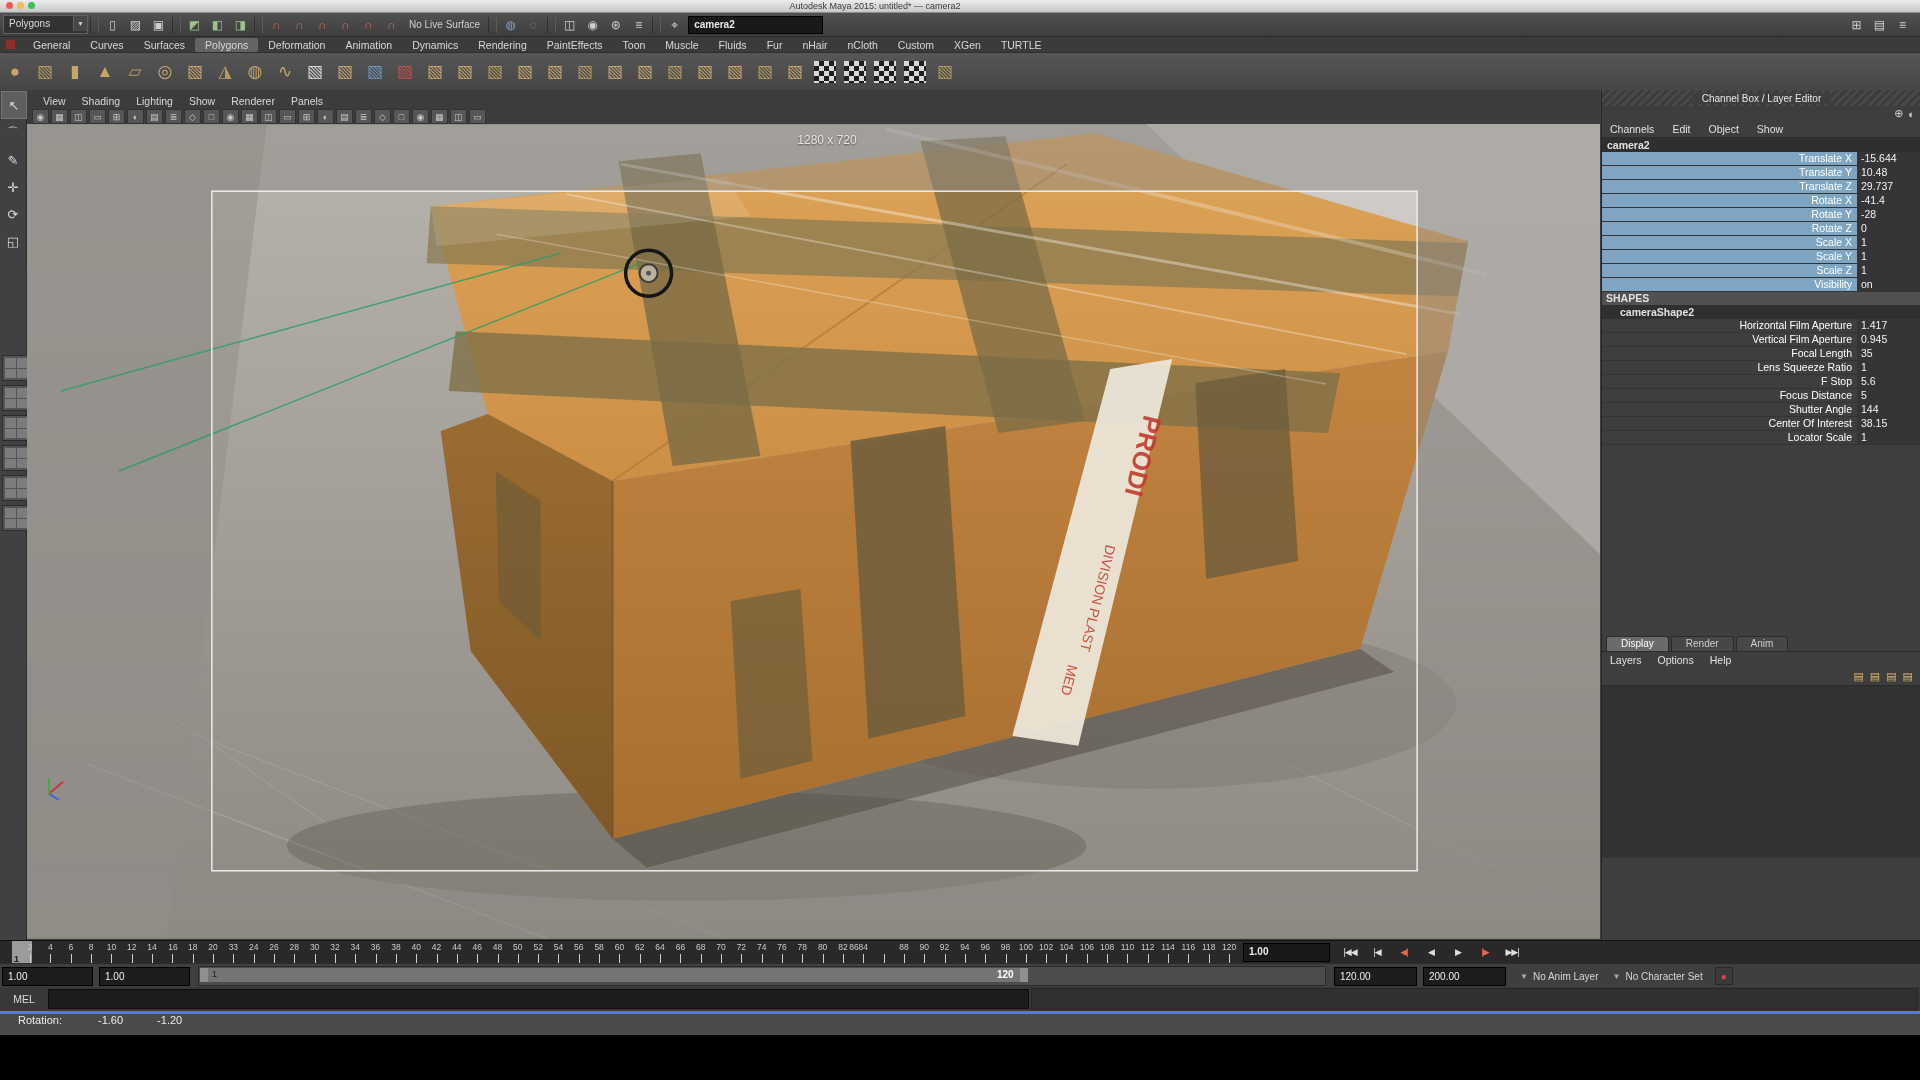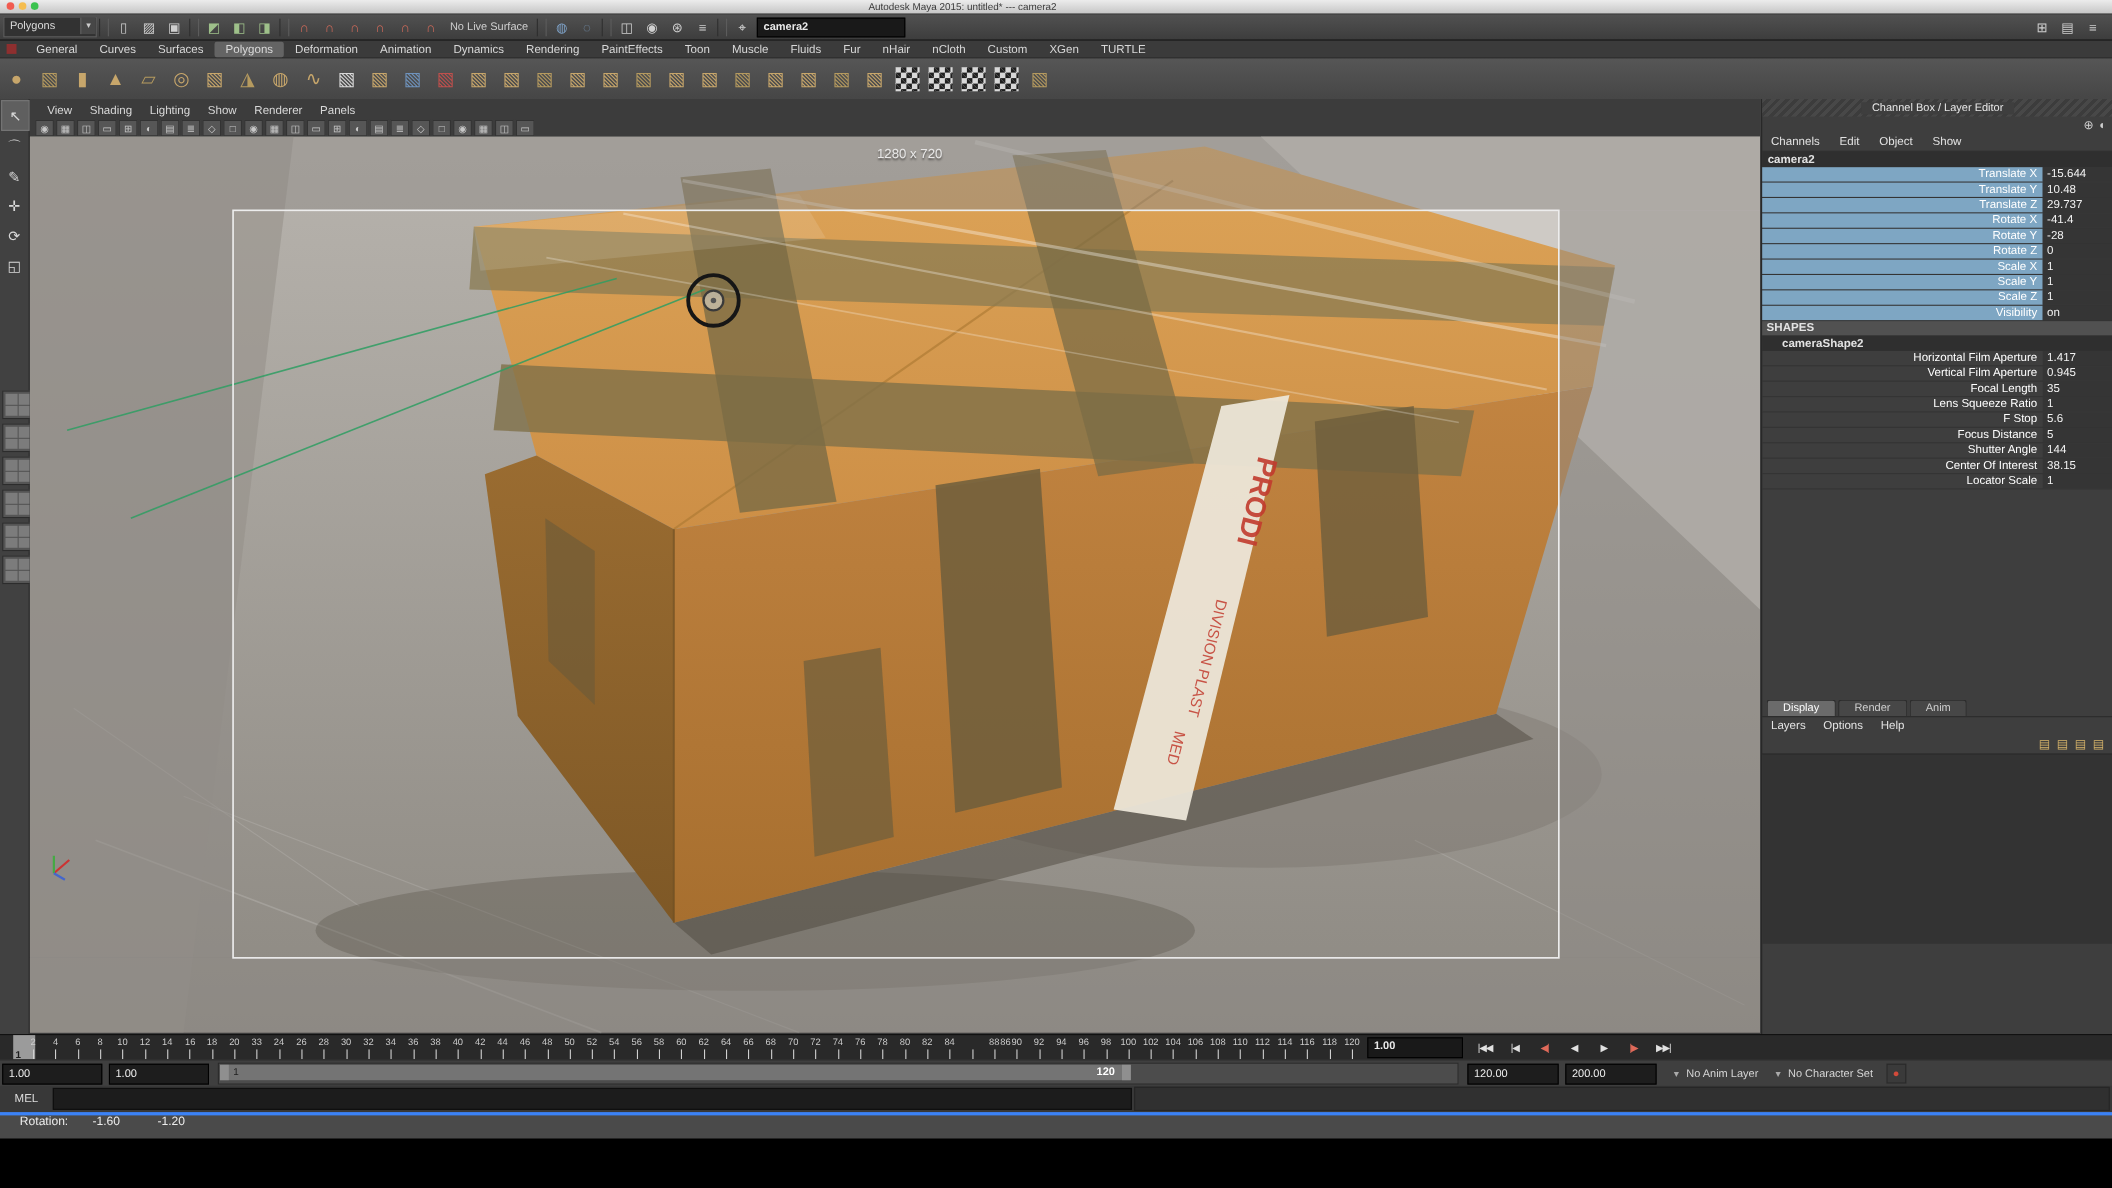--- a/index.html
+++ b/index.html
@@ -116,21 +116,21 @@
     color:#d24a3a;font-size:10px;display:flex;align-items:center;justify-content:center;}
   
   #mel-row{left:0;top:987px;width:1920px;height:24px;background:#383838;display:flex;align-items:center;}
   #mel-label{width:48px;text-align:center;font-size:10.5px;color:#dcdcdc;}
   #mel-input{width:975px;height:18px;background:#1c1c1c;border:1px solid #0e0e0e;color:#ddd;
     font-size:10px;line-height:18px;padding-left:4px;}
   #mel-rest{flex:1;height:20px;background:#303030;margin:0 2px;border:1px solid #262626;}
   #help-row{left:0;top:1011px;width:1920px;height:24px;background:#4a4a4a;display:flex;
     align-items:flex-start;font-size:11px;color:#ececec;border-top:3px solid #3b82f6;}
   #help-row .lbl{margin-left:18px;}
-  #help-row .v1{margin-left:22px;} #help-row .v2{margin-left:34px;}
+  #help-row .v1{margin-left:36px;} #help-row .v2{margin-left:34px;}
   #bottomblack{left:0;top:1035px;width:1920px;height:45px;background:#000;}
 </style>
 </head>
 <body>
 
 <div class="abs" id="titlebar">
   <span class="tl" style="left:6px;background:#f15b50;"></span>
   <span class="tl" style="left:17px;background:#f5bd4f;"></span>
   <span class="tl" style="left:28px;background:#3bc24e;"></span>
   <span class="title">Autodesk Maya 2015: untitled*   ---   camera2</span>
@@ -620,21 +620,21 @@
       <span class="tick-label" style="left: 770px;">76</span>
       <span class="tick" style="left: 770px;"></span>
       <span class="tick-label" style="left: 790.32px;">78</span>
       <span class="tick" style="left: 790.32px;"></span>
       <span class="tick-label" style="left: 810.64px;">80</span>
       <span class="tick" style="left: 810.64px;"></span>
       <span class="tick-label" style="left: 830.96px;">82</span>
       <span class="tick" style="left: 830.96px;"></span>
       <span class="tick-label" style="left: 851.28px;">84</span>
       <span class="tick" style="left: 851.28px;"></span>
-      <span class="tick-label" style="left: 902px;">86</span>
+      <span class="tick-label" style="left: 820px; padding-left: 44px;">86</span>
       <span class="tick" style="left: 871.6px;"></span>
       <span class="tick-label" style="left: 891.92px;">88</span>
       <span class="tick" style="left: 891.92px;"></span>
       <span class="tick-label" style="left: 912.24px;">90</span>
       <span class="tick" style="left: 912.24px;"></span>
       <span class="tick-label" style="left: 932.56px;">92</span>
       <span class="tick" style="left: 932.56px;"></span>
       <span class="tick-label" style="left: 952.88px;">94</span>
       <span class="tick" style="left: 952.88px;"></span>
       <span class="tick-label" style="left: 973.2px;">96</span>

